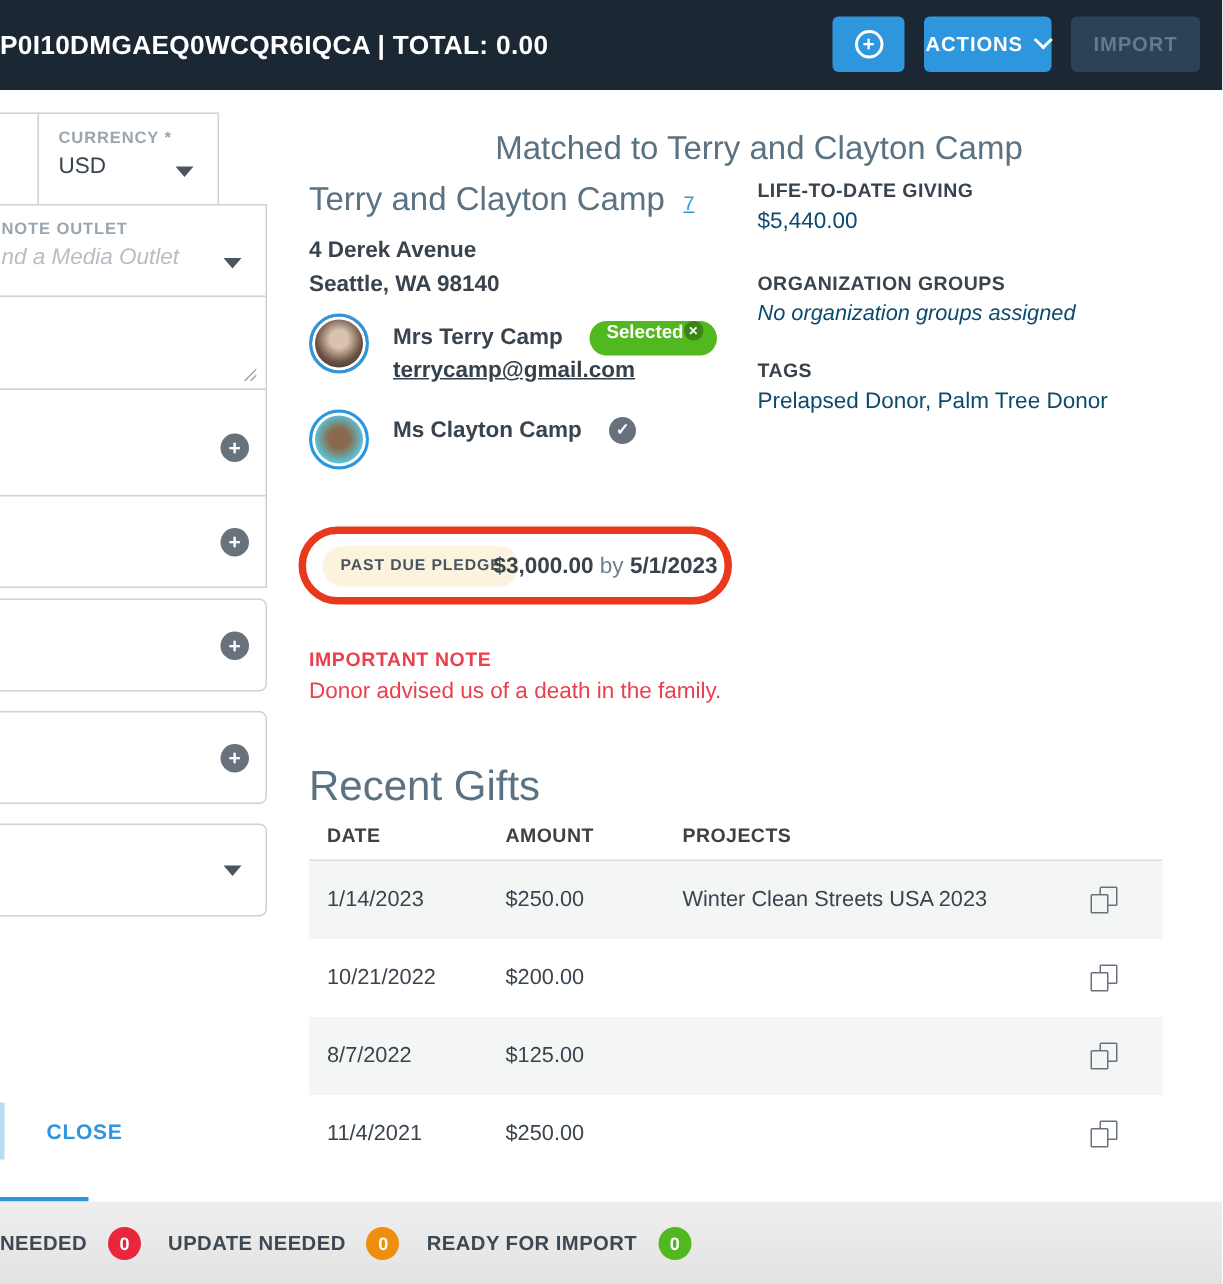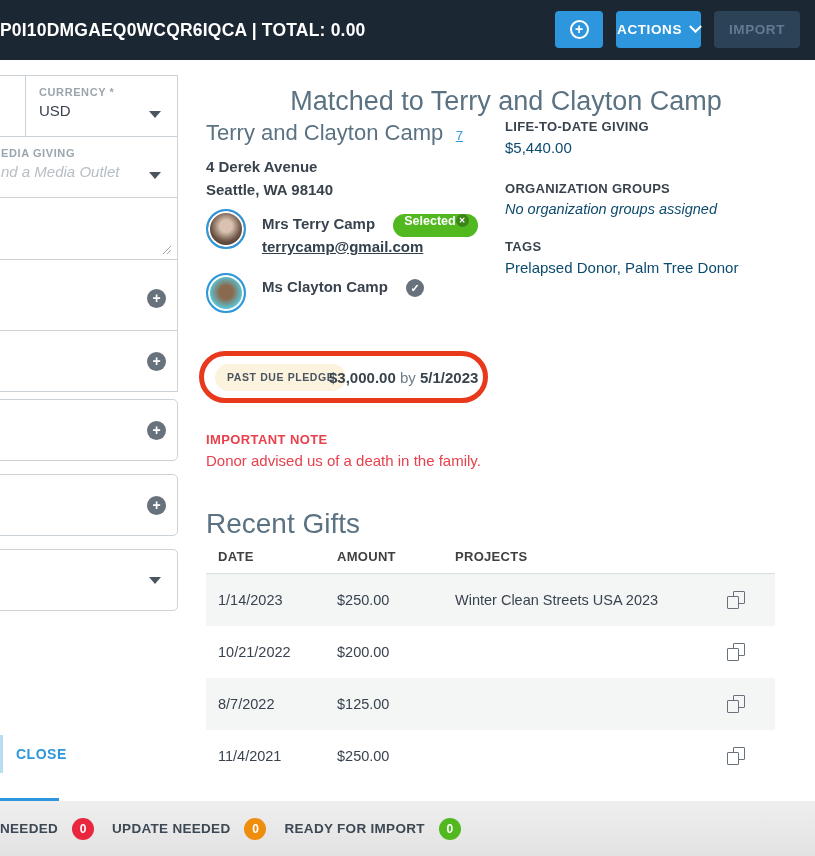--- a/index.html
+++ b/index.html
@@ -31,21 +31,21 @@
   .fvalue { font-size:15px; color:#39434e; margin-top:4px; }
   .fplaceholder { font-size:15px; font-style:italic; color:#b6bec5; margin-top:4px; }
   .caret { position:absolute; width:0; height:0; border-left:6px solid transparent;
     border-right:6px solid transparent; border-top:7px solid #4a5560; }
   .plus-circle { position:absolute; width:19px; height:19px; border-radius:50%; background:#68727c;
     color:#fff; font-size:14px; font-weight:700; line-height:18px; text-align:center; cursor:pointer; }
   .resize-glyph { position:absolute; right:6px; bottom:5px; width:10px; height:10px; }
 
   
   .match-heading { position:absolute; left:206px; top:86px; width:600px; text-align:center;
-    font-size:27px; font-weight:400; color:#5b7282; }
+    font-size:22px; font-weight:400; color:#5b7282; }
   .contact-row { position:absolute; left:206px; top:120px; }
   .contact-name { font-size:22px; font-weight:400; color:#5b7282; }
   .contact-count-link { font-size:13px; color:#2e96dd; text-decoration:underline; margin-left:8px; cursor:pointer; }
   .address { position:absolute; left:206px; top:155px; font-size:15px; font-weight:600;
     color:#39434e; line-height:23px; }
   .member { position:absolute; left:206px; }
   .avatar { position:absolute; left:0; top:0; width:40px; height:40px; border-radius:50%;
     border:2px solid #2e96dd; box-shadow:inset 0 0 0 2px #fff; }
   .avatar.terry { background:radial-gradient(circle at 50% 42%, #d9c2b0 22%, #6b5244 55%, #3a2e28 85%); }
   .avatar.clayton { background:radial-gradient(circle at 50% 48%, #8a6a4e 26%, #5bc4d6 62%, #3fb1c8 90%); }
@@ -97,21 +97,21 @@
   .g-row:nth-child(even) { background:#f4f6f6; }
   .copy-icon { position:relative; width:18px; height:18px; cursor:pointer; }
   .copy-icon .back { position:absolute; right:0; top:0; width:12px; height:13px;
     border:1.6px solid #68727c; border-radius:1px; background:transparent; }
   .copy-icon .front { position:absolute; left:0; bottom:0; width:12px; height:13px;
     border:1.6px solid #68727c; border-radius:1px; background:#fff; }
   .g-row:nth-child(even) .copy-icon .front { background:#f4f6f6; }
 
   
   .close-edge { position:absolute; left:0; top:735px; width:3px; height:38px; background:#b8dcf2; }
-  .close-btn { position:absolute; left:16px; top:746px; font-size:14px; font-weight:700;
+  .close-btn { position:absolute; left:31px; top:746px; font-size:14px; font-weight:700;
     color:#2e96dd; letter-spacing:.5px; background:none; border:none; cursor:pointer; font-family:inherit; }
   .tab-indicator { position:absolute; left:0; top:798px; width:59px; height:3px; background:#2e96dd; }
   .statusbar { position:absolute; left:0; top:801px; width:815px; height:55px;
     background:linear-gradient(#efefef,#e2e2e2); display:flex; align-items:center; }
   .status-item { display:flex; align-items:center; }
   .status-label { font-size:13.5px; font-weight:600; color:#3c4854; letter-spacing:.3px; white-space:nowrap; }
   .status-count { width:22px; height:22px; border-radius:50%; margin-left:14px; margin-right:18px;
     color:#fff; font-size:12px; font-weight:700; display:flex; align-items:center; justify-content:center; }
   .status-count.red { background:#e8273f; }
   .status-count.orange { background:#ef8d0d; }
@@ -130,28 +130,28 @@
       </button>
       <button class="tb-btn btn-actions">
         <span>ACTIONS</span>
         <span class="chev"></span>
       </button>
       <button class="tb-btn btn-import">IMPORT</button>
     </div>
   </header>
 
   <div class="fbox" style="left:-40px; top:75px; width:66px; height:62px;"></div>
-  <div class="fbox" style="left:25px; top:75px; width:153px; height:62px; padding:10px 0 0 13px;">
+  <div class="fbox" style="left:25px; top:75px; width:121px; height:62px; padding:10px 0 0 13px;">
     <div class="flabel">CURRENCY *</div>
     <div class="fvalue">USD</div>
     <span class="caret" style="right:16px; top:35px;"></span>
   </div>
 
   <div class="fbox" style="left:-40px; top:136px; width:218px; height:62px; padding:10px 0 0 40px;">
-    <div class="flabel">EDIA GIVING</div>
+    <div class="flabel">NOTE OUTLET</div>
     <div class="fplaceholder">nd a Media Outlet</div>
     <span class="caret" style="right:16px; top:35px;"></span>
   </div>
 
   <div class="fbox" style="left:-40px; top:197px; width:218px; height:63px;">
     <svg class="resize-glyph" viewBox="0 0 10 10">
       <line x1="2" y1="10" x2="10" y2="2" stroke="#9aa5ad" stroke-width="1"></line>
       <line x1="6" y1="10" x2="10" y2="6" stroke="#9aa5ad" stroke-width="1"></line>
     </svg>
   </div>

